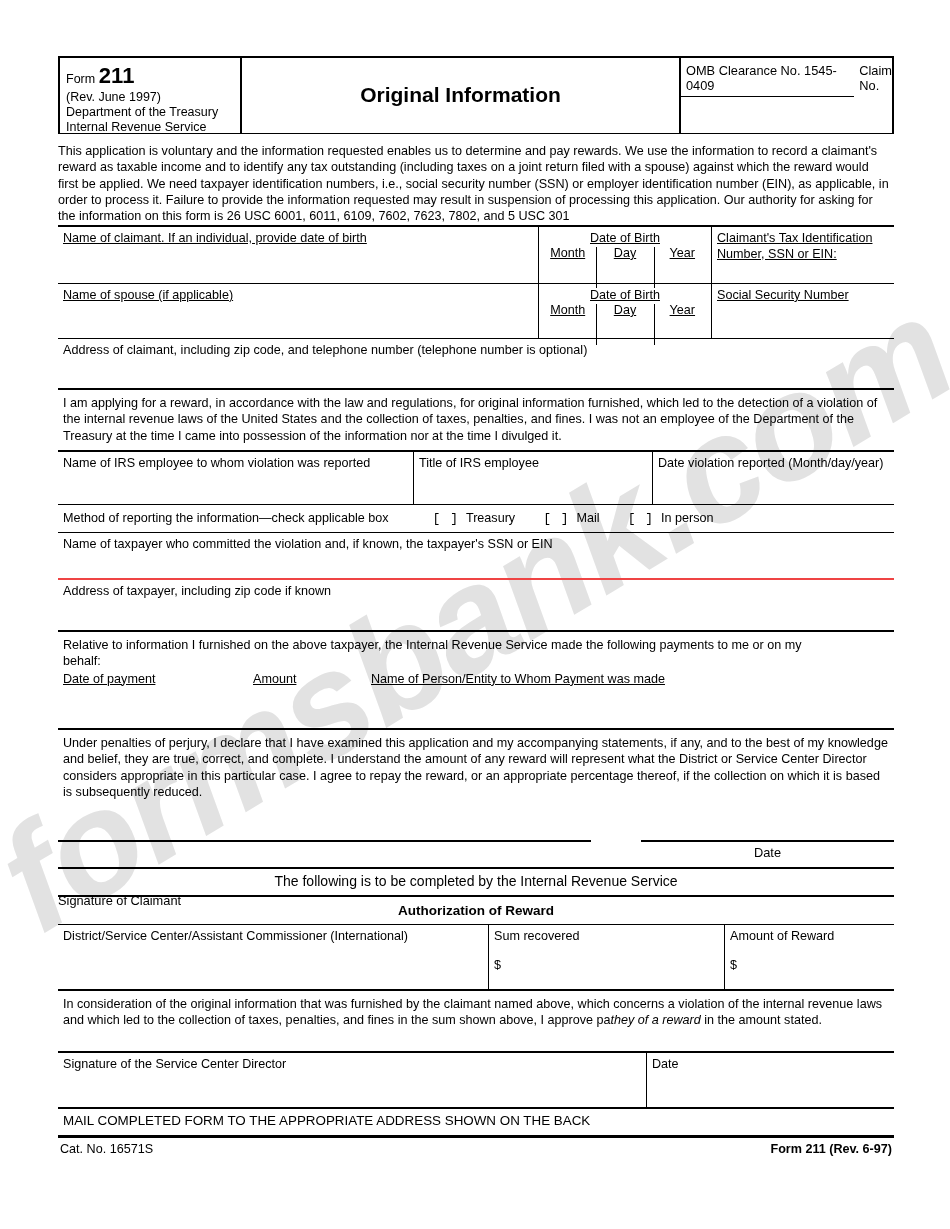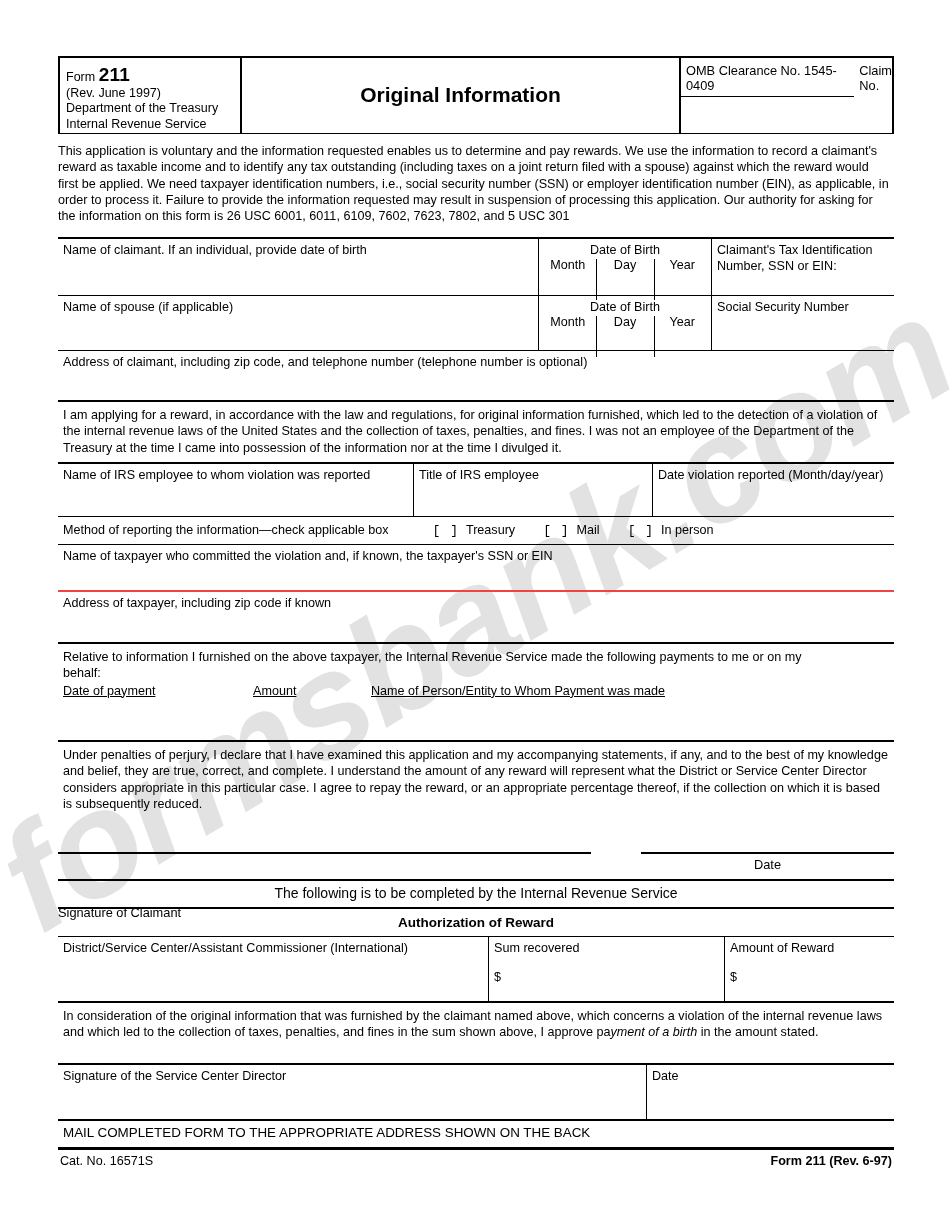--- a/index.html
+++ b/index.html
@@ -60,21 +60,21 @@
   }
   .hdr-left {
     width: 182px;
     box-sizing: border-box;
     padding: 5px 0 0 6px;
     border-right: 2px solid #000;
     line-height: 1.22;
     font-size: 12.5px;
   }
   .hdr-left .l1 { font-size: 12.5px; }
-  .hdr-left .l1 b { font-size: 19px; font-weight: bold; letter-spacing: .2px; }
+  .hdr-left .l1 b { font-size: 22px; font-weight: bold; letter-spacing: .2px; }
   .hdr-center {
     flex: 1;
     display: flex;
     align-items: center;
     justify-content: center;
     text-align: center;
     border-right: 2px solid #000;
   }
   .hdr-center .title {
     font-size: 21px;
@@ -115,22 +115,22 @@
     table-layout: fixed;
   }
   .tbl td {
     vertical-align: top;
     padding: 4px 0 0 5px;
     font-size: 12.6px;
     line-height: 1.25;
   }
 
   .sec-claimant {
-    margin-top: 12px;
-    border-top: 2px solid #000;
+    border-top: 2px solid #000;
+    text-decoration: underline;
   }
   .sec-claimant .row1 td { height: 52px; }
   .sec-claimant .row2 td { height: 50px; }
   .sec-claimant .row2 { border-top: 1px solid #000; }
   .c-name { border-right: 1px solid #000; }
   .c-dob  { border-right: 1px solid #000; padding: 0 !important; }
   .dob-wrap { width: 100%; }
   .dob-title {
     text-align: center;
     font-size: 12.6px;
@@ -506,21 +506,21 @@
           </td>
           <td>
             <span>Amount of Reward</span>
             <span class="dollar">$</span>
           </td>
         </tr>
       </tbody>
         </table>
     </div>
 
-    <div class="sec-consider"><span>In consideration of the original information that was furnished by the claimant named above, which concerns a violation of the internal revenue laws and which led to the collection of taxes, penalties, and fines in the sum shown above, I approve pa</span><i>yment of a birth</i><span> in the amount stated.</span></div>
+    <div class="sec-consider"><span>In consideration of the original information that was furnished by the claimant named above, which concerns a violation of the internal revenue laws and which led to the collection of taxes, penalties, and fines in the sum shown above, I approve pa</span><i>they of a reward</i><span> in the amount stated.</span></div>
 
     <div class="sec-dirsig">
       <table class="tbl">
         <tbody>
             <tr>
           <td class="d-sig" style="width:583px;">
             <span>Signature of the Service Center Director</span>
           </td>
           <td>
             <span>Date</span>

